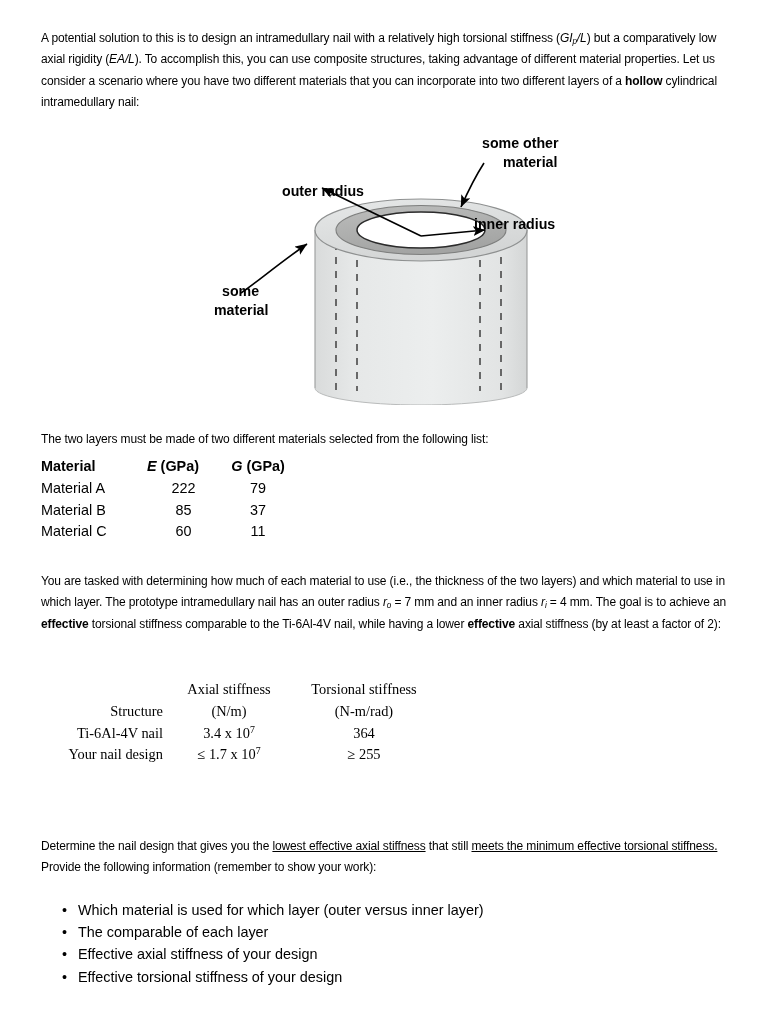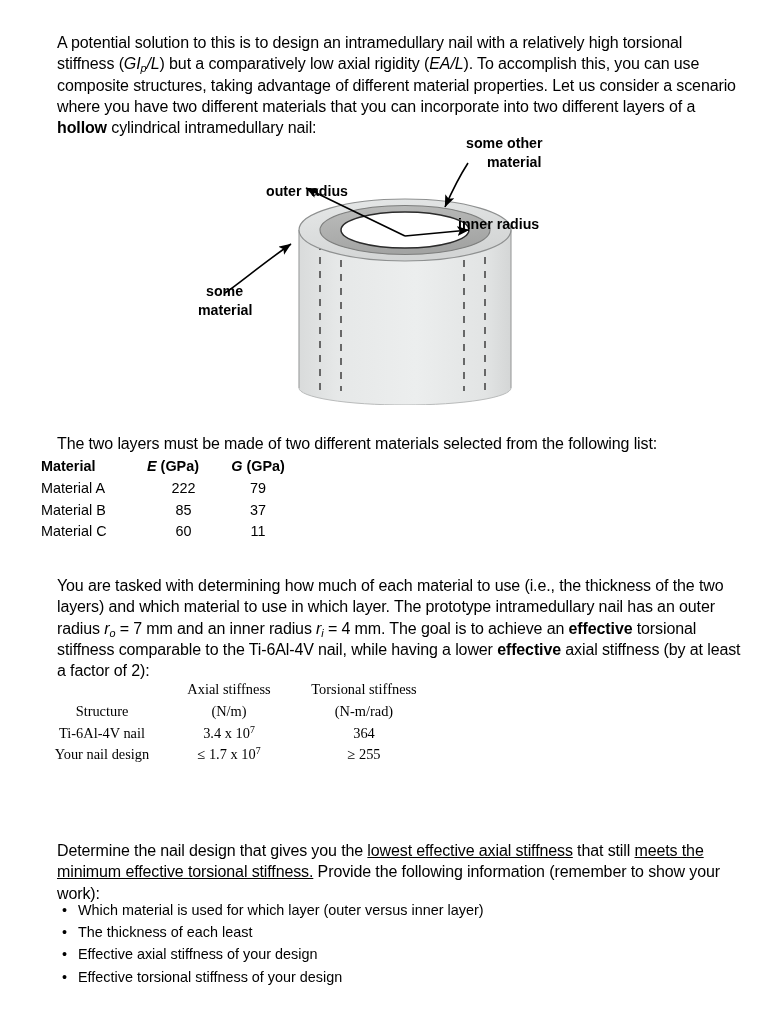--- a/index.html
+++ b/index.html
@@ -19,25 +19,24 @@
     position: absolute;
     left: 0; top: 0;
     width: 758px;
     height: 1024px;
     background: #ffffff;
   }
   .para {
     position: absolute;
     left: 41px;
     width: 686px;
-    font-size: 16px;
+    font-size: 12px;
     line-height: 21.3px;
     text-align: left;
     letter-spacing: -0.12px;
-    margin-left: 16px;
   }
   #intro-para { top: 16px; }
   #two-layers-para { top: 417px; }
   #task-para { top: 559px; }
   #determine-para { top: 824px; }
 
   .b { font-weight: bold; }
   .i { font-style: italic; }
   .u { text-decoration: underline; }
   sub { font-size: 0.68em; line-height: 0; vertical-align: -0.28em; }
@@ -70,21 +69,21 @@
   
   #stiffness-table {
     position: absolute;
     left: 41px;
     top: 679px;
     font-size: 14.4px;
     line-height: 21.8px;
     border-collapse: collapse;
   }
   #stiffness-table td, #stiffness-table th { padding: 0; white-space: nowrap; font-family: Liberation Serif, serif; }
-  #stiffness-table .c-struct { width: 122px; text-align: center; font-weight: normal;}
+  #stiffness-table .c-struct { width: 122px; text-align: right; font-weight: normal;}
   #stiffness-table .c-ax     { width: 132px; text-align: center; font-weight: normal;}
   #stiffness-table .c-tor    { width: 138px; text-align: center; font-weight: normal;}
   #stiffness-table thead th  { font-weight: bold; }
   #stiffness-table thead .c-struct { vertical-align: bottom; }
 
   
   #requirements-list {
     position: absolute;
     left: 62px;
     top: 899px;
@@ -98,21 +97,21 @@
   #requirements-list li::before {
     content: "\2022";
     position: absolute;
     left: 0;
     top: 0;
   }
 
   
   #nail-figure {
     position: absolute;
-    left: 170px;
+    left: 186px;
     top: 133px;
     width: 420px;
     height: 272px;
   }
   #nail-figure svg { display: block; }
   .fig-label {
     font-family: "Liberation Sans", sans-serif;
     font-size: 14.2px;
     font-weight: bold;
     fill: #000000;
@@ -240,18 +239,18 @@
         <td class="c-ax"><span>≤ 1.7 x 10</span><sup>7</sup></td>
         <td class="c-tor">≥ 255</td>
       </tr>
     </tbody>
   </table>
 
   <p class="para" id="determine-para"><span>Determine the nail design that gives you the </span><span class="u">lowest effective axial stiffness</span><span> that still </span><span class="u">meets the minimum effective torsional stiffness.</span><span> Provide the following information (remember to show your work):</span></p>
 
   <ul id="requirements-list">
     <li>Which material is used for which layer (outer versus inner layer)</li>
-    <li>The thickness of each least</li>
+    <li>The comparable of each layer</li>
     <li>Effective axial stiffness of your design</li>
     <li>Effective torsional stiffness of your design</li>
   </ul>
 
 </div>
 
 </body></html>

